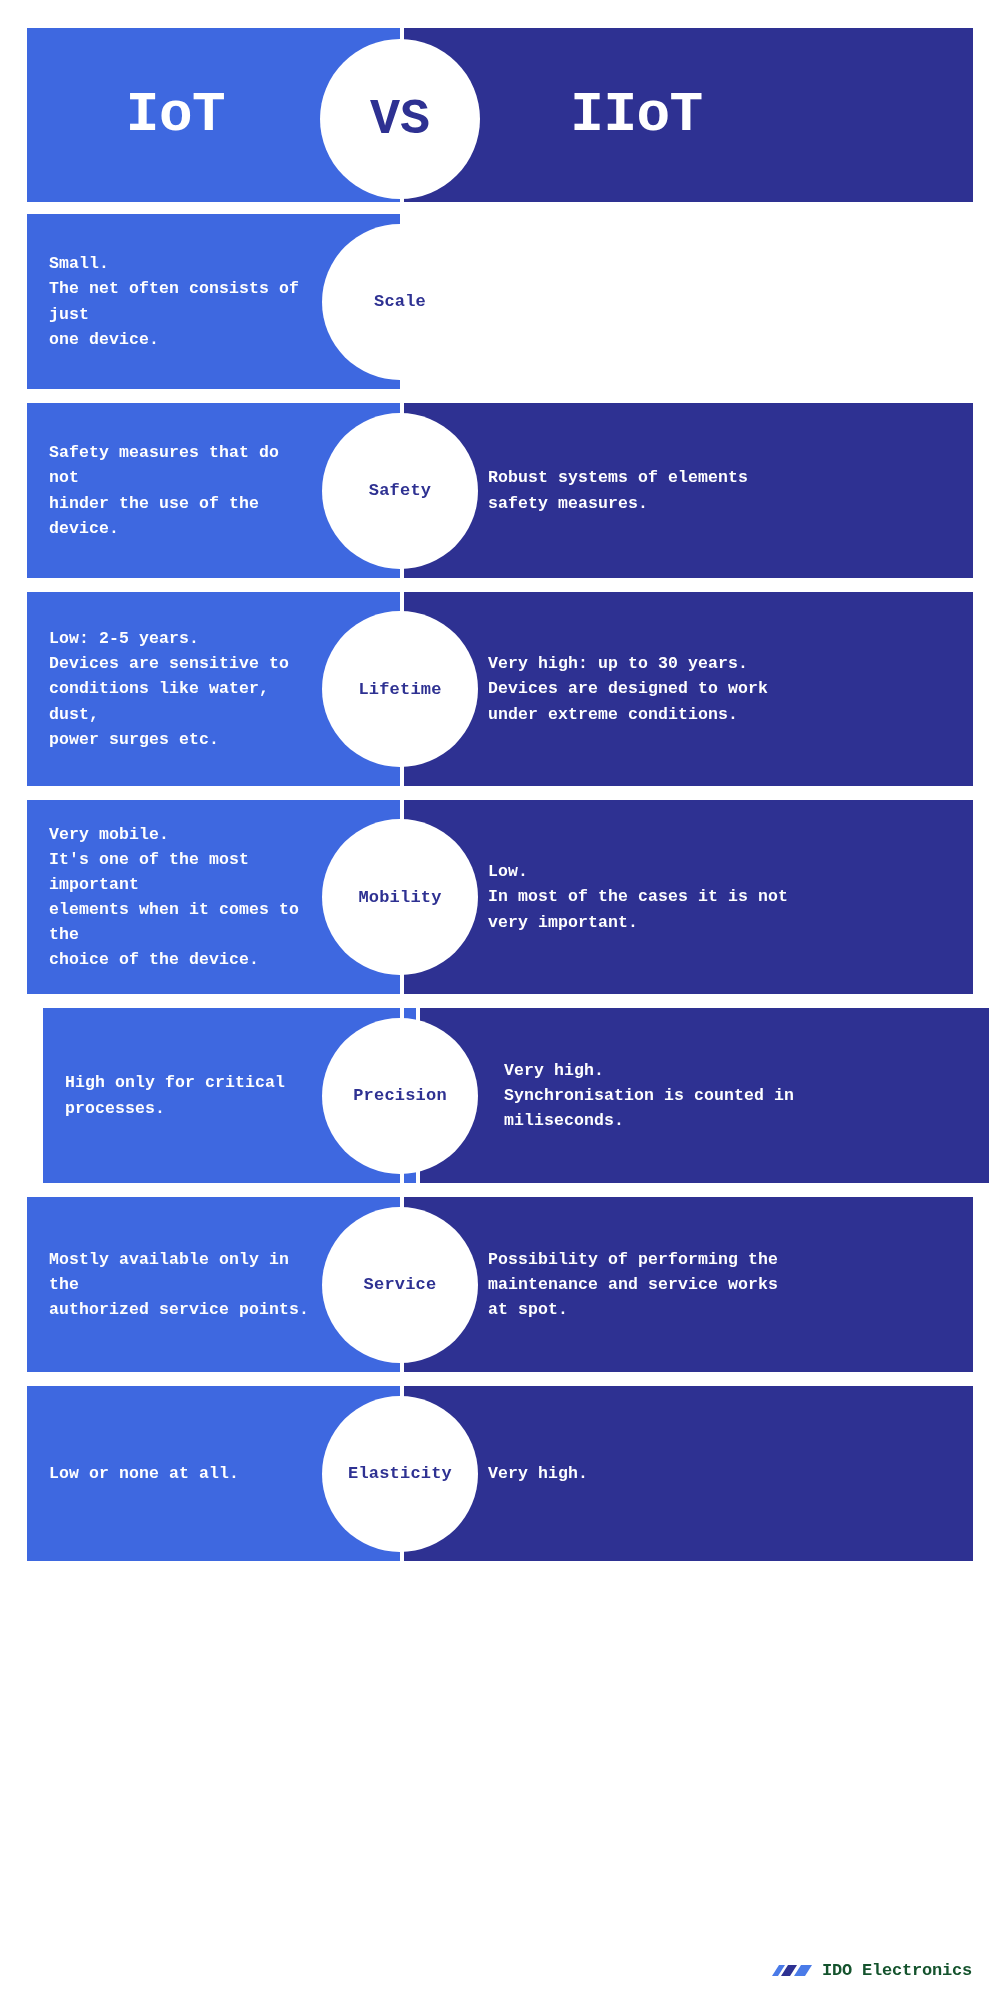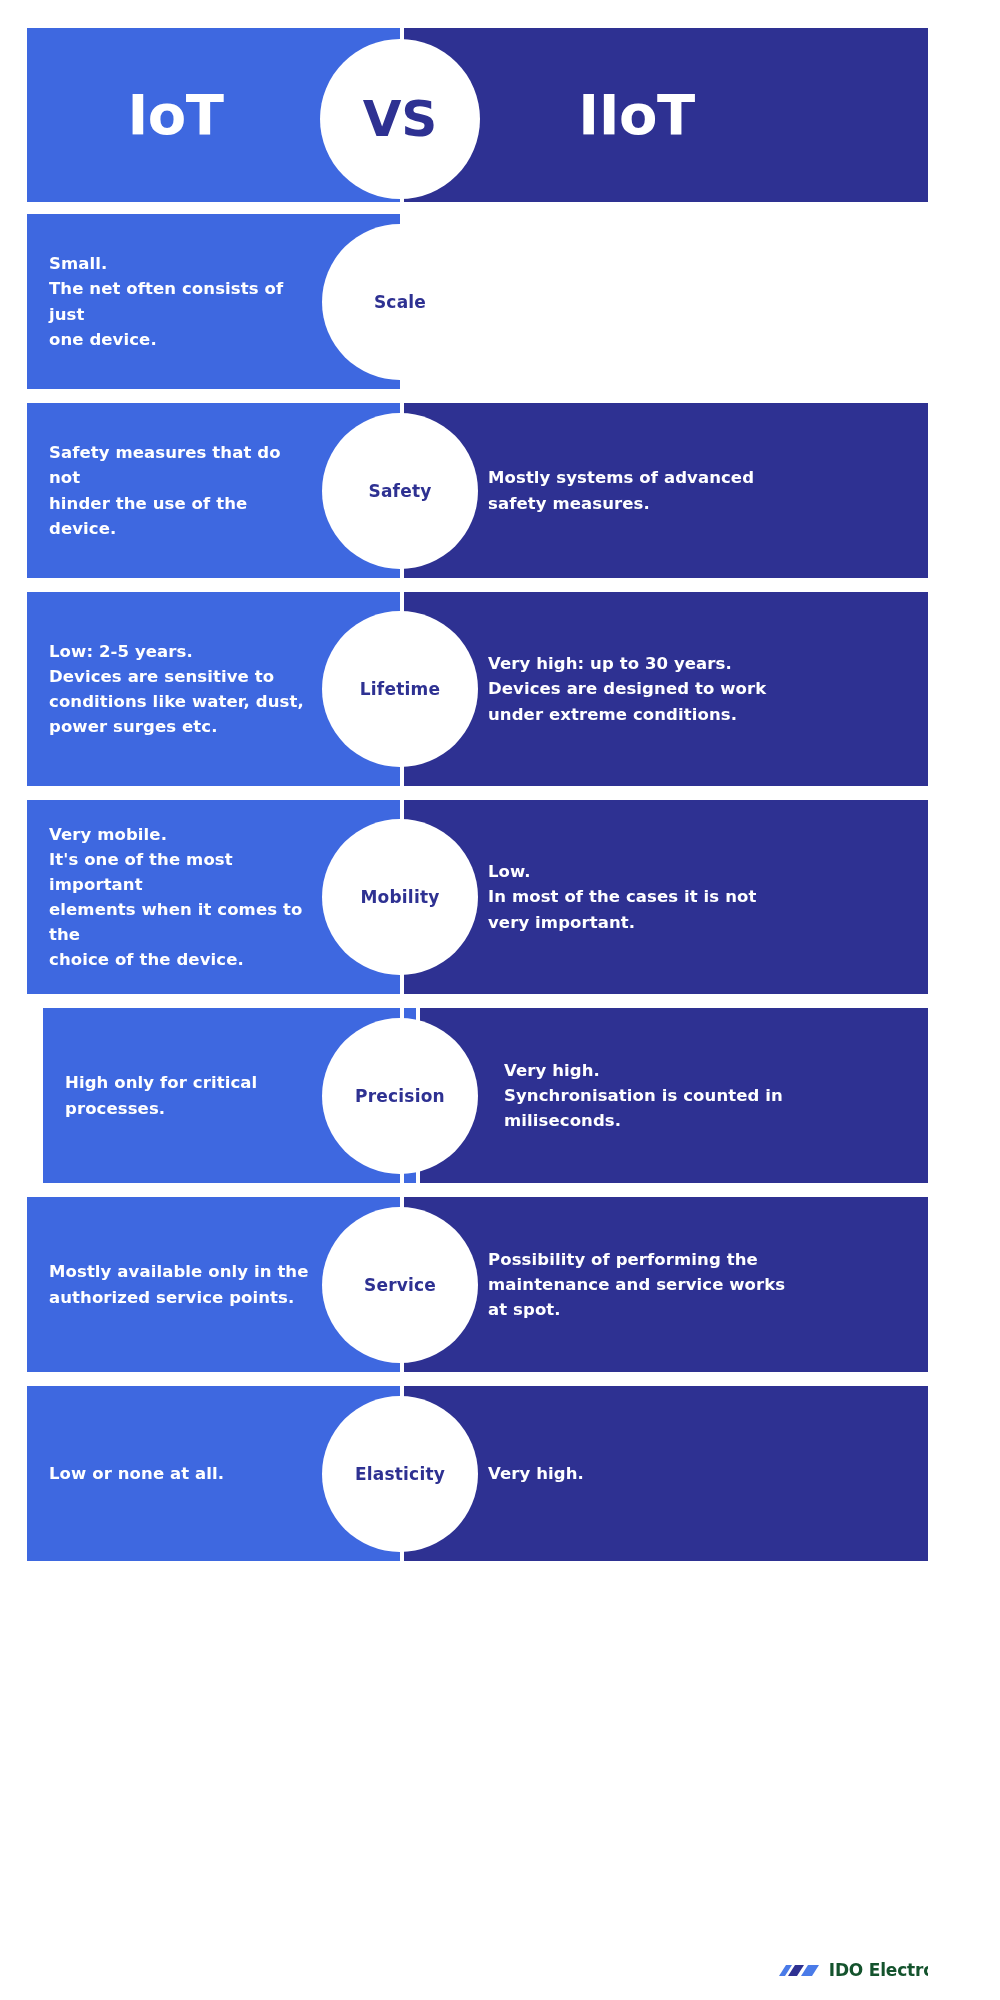--- a/index.html
+++ b/index.html
@@ -7,24 +7,25 @@
 
   html, body {
     width: 1000px;
     height: 2000px;
     background: #ffffff;
     font-family: "DejaVu Sans", "Liberation Sans", sans-serif;
   }
 
   .infographic {
     position: relative;
-    width: 928px;
+    width: 1000px;
     height: 2000px;
     background: #ffffff;
     overflow: hidden;
+    font-family: Liberation Mono, monospace;
   }
 
   
   .row {
     position: absolute;
     left: 27px;
     width: 946px;
   }
 
   .panel {
@@ -178,21 +179,21 @@
 one device.</span>
         </div>
       </div>
       <div class="circle circle-label" style="top: 223.5px;">Scale</div>
       <div class="row" style="top: 403px; height: 175px;">
         <div class="panel panel-left">
           <span class="panel-text">Safety measures that do not
 hinder the use of the device.</span>
         </div>
         <div class="panel panel-right">
-          <span class="panel-text">Mostly systems of advanced
+          <span class="panel-text">Robust systems of elements
 safety measures.</span>
         </div>
       </div>
       <div class="circle circle-label" style="top: 412.5px;">Safety</div>
       <div class="row" style="top: 592px; height: 194px;">
         <div class="panel panel-left">
           <span class="panel-text">Low: 2-5 years.
 Devices are sensitive to
 conditions like water, dust,
 power surges etc.</span>

